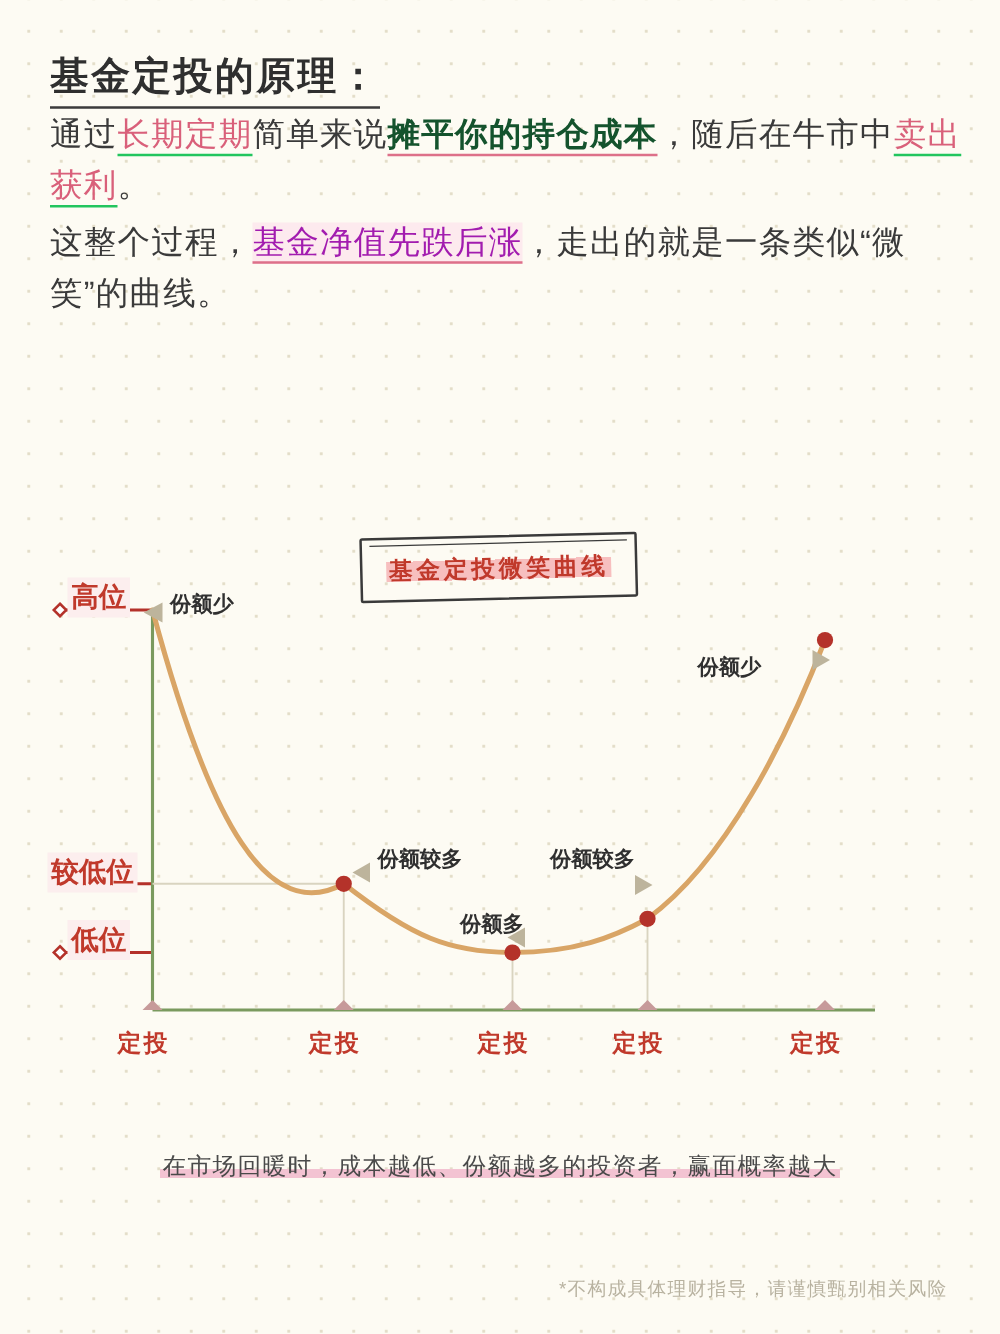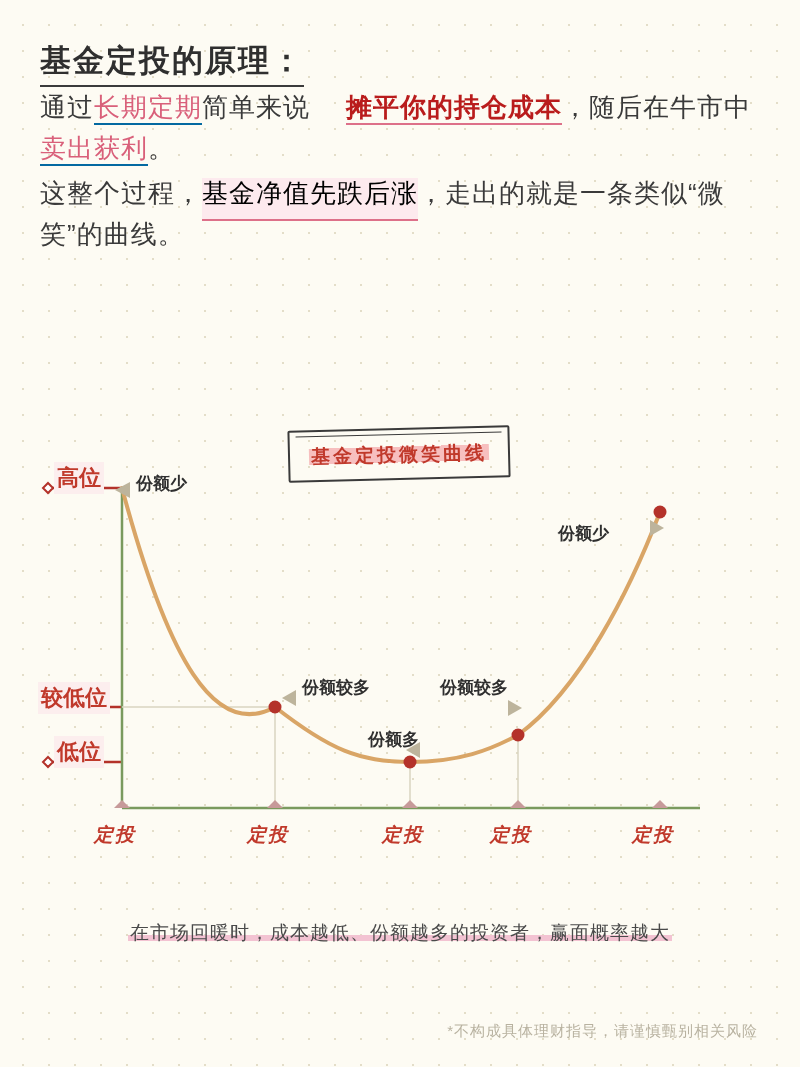--- a/index.html
+++ b/index.html
@@ -46,35 +46,34 @@
   }
   .para {
     font-size: 26px;
     line-height: 41px;
     color: #3a3a3a;
     letter-spacing: 1px;
     margin: 0 0 4px 0;
   }
   .hl {
     color: #d9607a;
-    border-bottom: 2px solid #0369a1;
+    border-bottom: 2px solid #22c55e;
     padding-bottom: 1px;
   }
   .hl-strong {
-    color: #b91c1c;
+    color: #14532d;
     font-weight: bold;
     border-bottom: 2px solid #dd7089;
     padding-bottom: 1px;
-    margin-left: 36px;
   }
   .hl-box {
-    color: #000000;
+    color: #a21caf;
     background: #fdeaee;
     border-bottom: 2px solid #dd7089;
-    padding-bottom: 11px;
+    padding-bottom: 1px;
   }
 
   
   .chart-area {
     position: absolute;
     left: 0;
     top: 410px;
     width: 800px;
     height: 560px;
   }
@@ -134,21 +133,20 @@
   .lbl.axis-y {
     color: #c0392b;
     background: #fceeee;
     padding: 1px 3px;
   }
   .lbl.tick {
     color: #c0392b;
     font-size: 19px;
     font-weight: bold;
     letter-spacing: 2px;
-    font-style: italic;
   }
   .lbl.share {
     color: #2f2f2f;
     font-weight: bold;
     font-size: 17px;
   }
 
   
   .footer-note {
     position: absolute;

